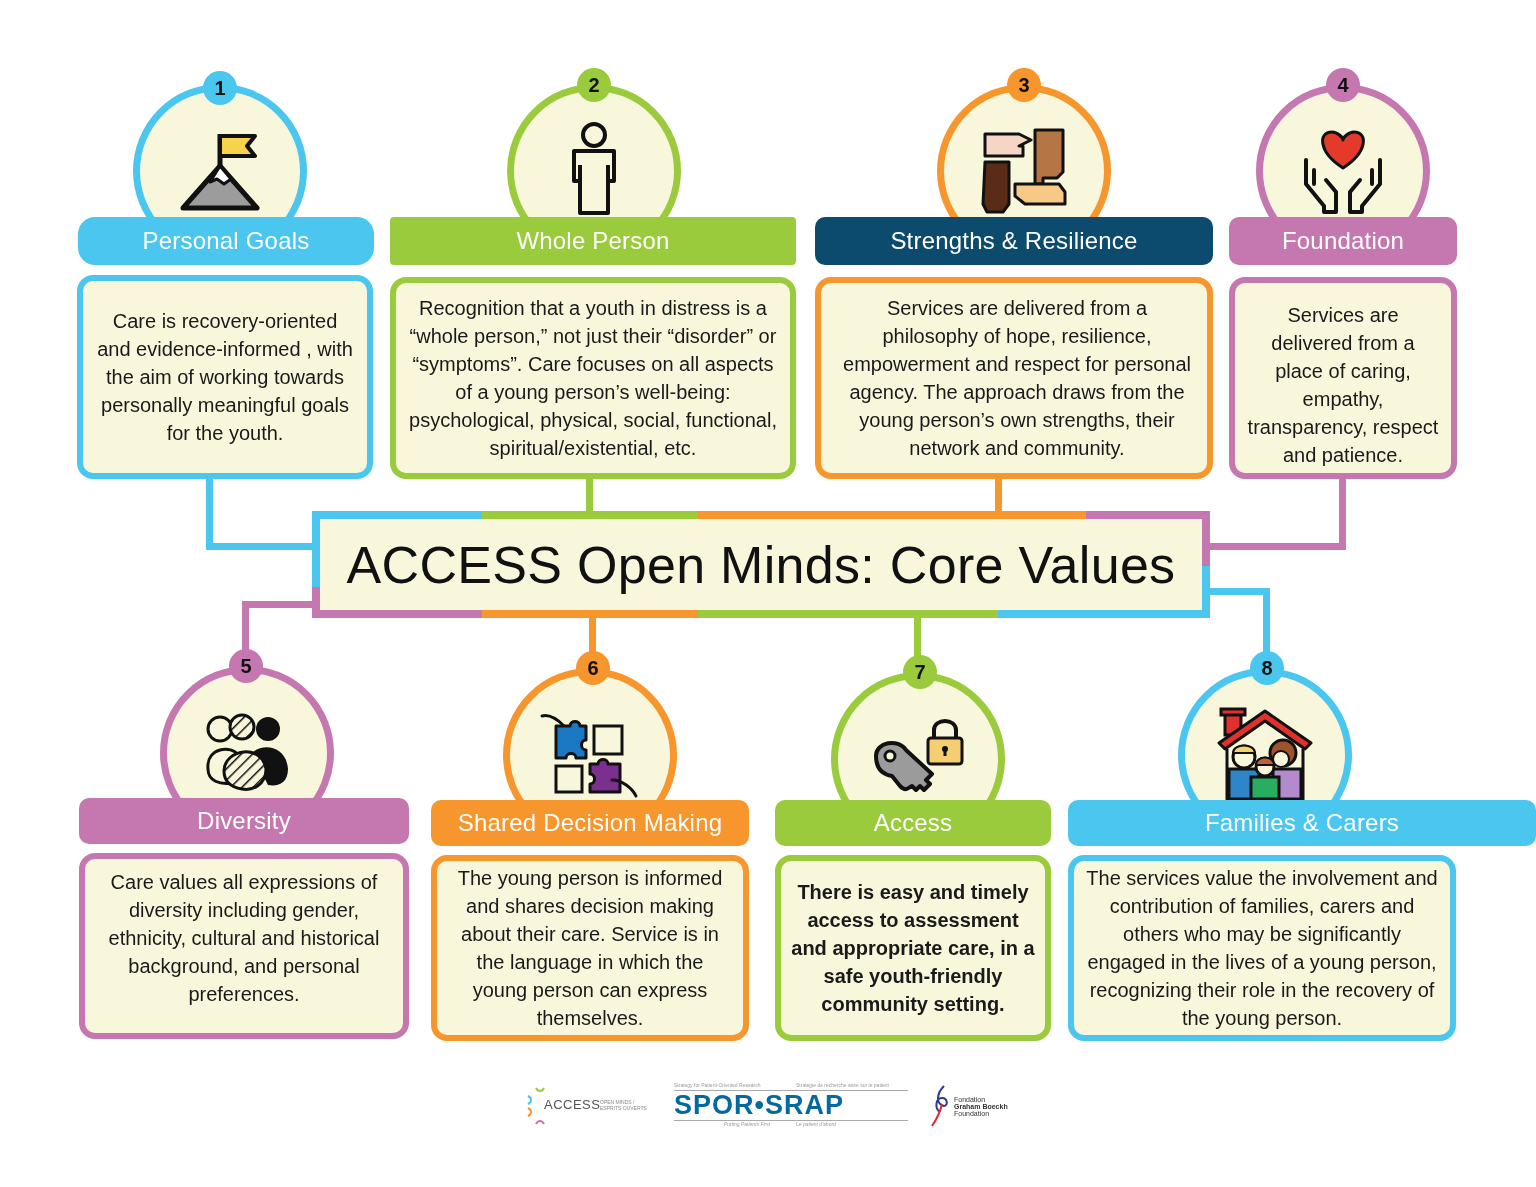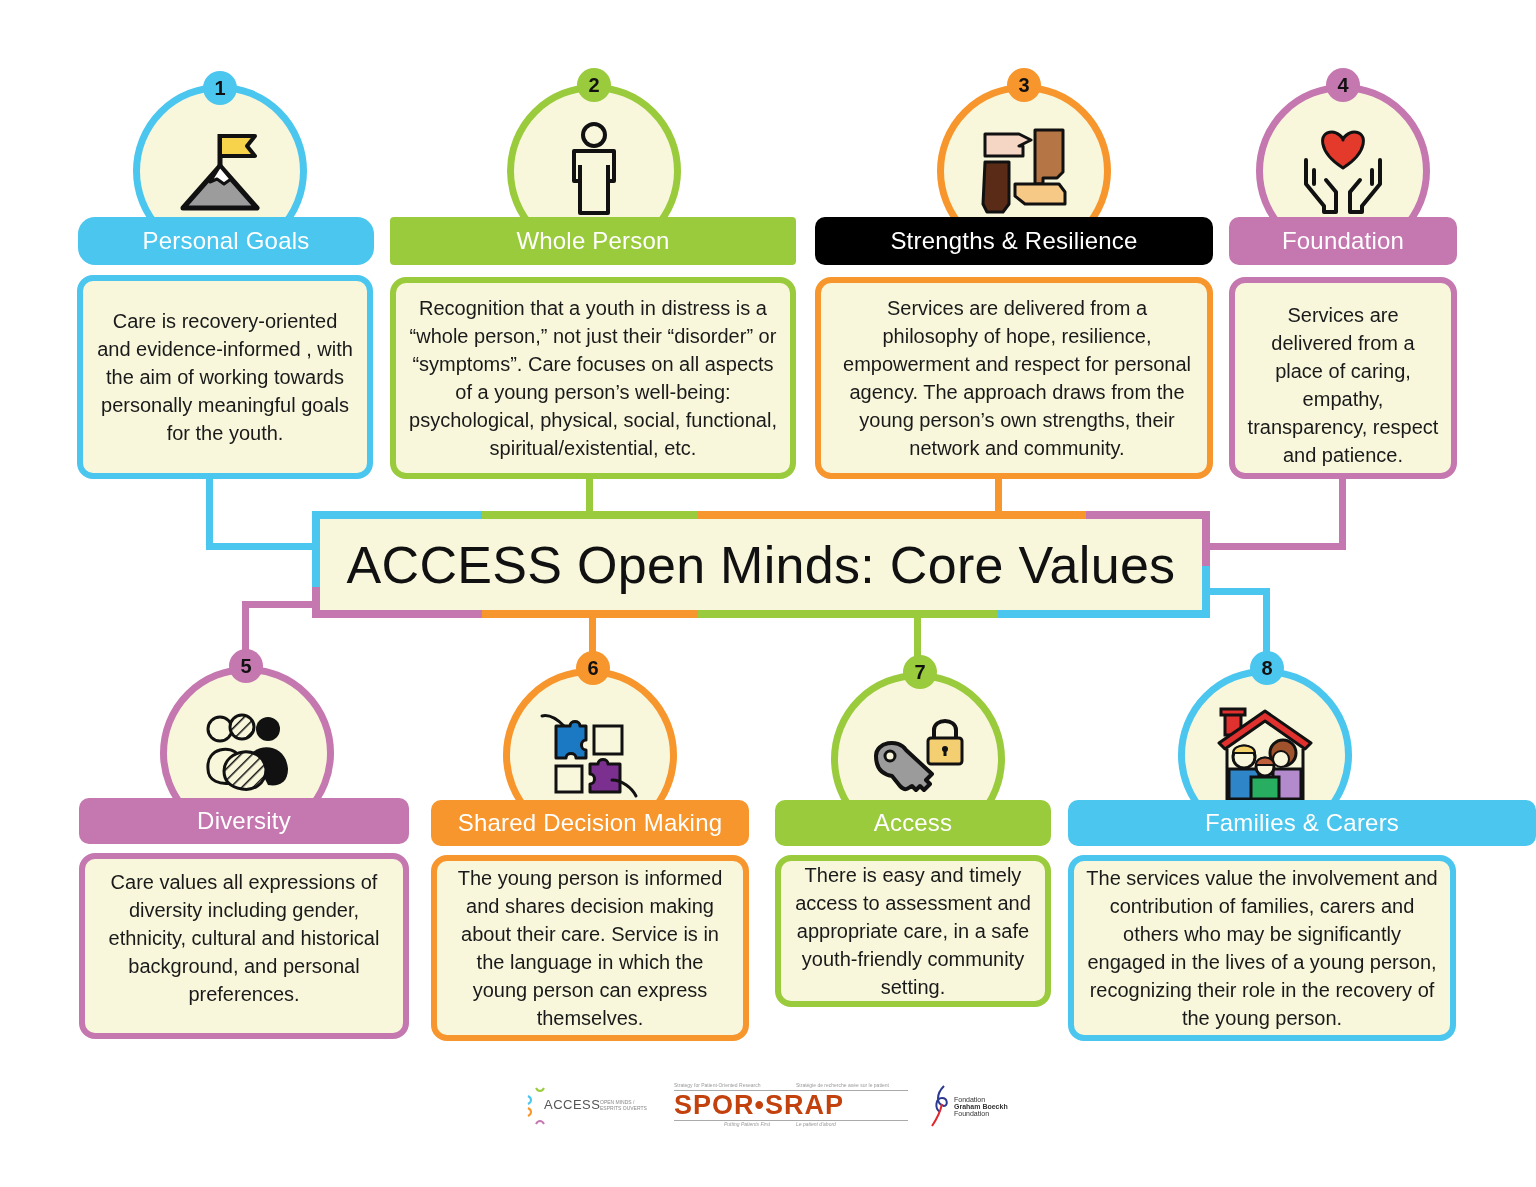--- a/index.html
+++ b/index.html
@@ -79,21 +79,21 @@
 
 <div class="abs circle" style="left:937px;top:84px;width:174px;height:174px;border-color:#f7962c;">
   <svg width="90" height="90" viewBox="0 0 90 90">
     <path d="M6 8 H40 L52 14 L40 20 H44 V30 H6 Z" fill="#f5d5c3" stroke="#111" stroke-width="3" stroke-linejoin="round"></path>
     <path d="M56 4 H84 V46 L78 52 H64 V58 H56 Z" fill="#b57545" stroke="#111" stroke-width="3" stroke-linejoin="round"></path>
     <path d="M6 36 H30 V78 L24 86 H8 L4 78 Z" fill="#5a2c18" stroke="#111" stroke-width="3" stroke-linejoin="round"></path>
     <path d="M36 58 H80 L86 66 V78 H46 L36 70 Z" fill="#f6c987" stroke="#111" stroke-width="3" stroke-linejoin="round"></path>
   </svg>
 </div>
 <div class="abs num" style="left:1007px;top:68px;background:#f7962c;">3</div>
-<div class="abs banner" style="left:815px;top:217px;width:398px;height:48px;background:#000000;">Strengths &amp; Resilience</div>
+<div class="abs banner" style="left:815px;top:217px;width:398px;height:48px;background:#0c4a6e;">Strengths &amp; Resilience</div>
 <div class="abs card" style="left:815px;top:277px;width:398px;height:202px;border-color:#f7962c;padding-left:16px;">Services are delivered from a philosophy of hope, resilience, empowerment and respect for personal agency. The approach draws from the young person’s own strengths, their network and community.</div>
 
 <div class="abs circle" style="left:1256px;top:84px;width:174px;height:174px;border-color:#c577b0;">
   <svg width="90" height="90" viewBox="0 0 90 90">
     <path d="M45 42 C20 26 20 6 34 6 C40 6 45 12 45 14 C45 12 50 6 56 6 C70 6 70 26 45 42 Z" fill="#e33a2c" stroke="#111" stroke-width="3" stroke-linejoin="round"></path>
     <path d="M8 34 V58 L26 80 V86 H38 V66 L28 54 M16 44 V58" fill="none" stroke="#111" stroke-width="4" stroke-linejoin="round" stroke-linecap="round"></path>
     <path d="M82 34 V58 L64 80 V86 H52 V66 L62 54 M74 44 V58" fill="none" stroke="#111" stroke-width="4" stroke-linejoin="round" stroke-linecap="round"></path>
   </svg>
 </div>
 <div class="abs num" style="left:1326px;top:68px;background:#c577b0;">4</div>
@@ -139,21 +139,21 @@
     <path d="M66 24 V16 C66 4 88 4 88 16 V24" fill="none" stroke="#111" stroke-width="4"></path>
     <rect x="60" y="24" width="34" height="26" rx="3" fill="#f4cf72" stroke="#111" stroke-width="3"></rect>
     <circle cx="77" cy="35" r="3" fill="#111"></circle>
       <rect x="75.5" y="35" width="3" height="7" fill="#111"></rect>
     <path d="M8 42 C8 28 30 24 38 36 L64 60 L58 66 L62 70 L56 76 L52 72 L48 76 L44 72 C40 74 38 78 32 72 L24 62 C12 60 8 52 8 42 Z" fill="#9b9b9b" stroke="#111" stroke-width="4" stroke-linejoin="round"></path>
     <circle cx="22" cy="42" r="5" fill="#f8f7dc" stroke="#111" stroke-width="3"></circle>
   </svg>
 </div>
 <div class="abs num" style="left:903px;top:655px;background:#9acb3c;">7</div>
 <div class="abs banner" style="left:775px;top:800px;width:276px;height:46px;background:#9acb3c;">Access</div>
-<div class="abs card" style="left:775px;top:855px;width:276px;height:152px;border-color:#9acb3c;">There is easy and timely access to assessment and appropriate care, in a safe youth-friendly community setting.</div>
+<div class="abs card" style="left:775px;top:855px;width:276px;height:186px;border-color:#9acb3c;font-weight:bold;">There is easy and timely access to assessment and appropriate care, in a safe youth-friendly community setting.</div>
 
 <div class="abs circle" style="left:1178px;top:668px;width:174px;height:174px;border-color:#4bc6ef;">
   <svg width="100" height="100" viewBox="0 0 100 100">
     <rect x="10" y="6" width="16" height="24" fill="#e0312f" stroke="#111" stroke-width="3"></rect>
     <rect x="6" y="4" width="24" height="6" fill="#e0312f" stroke="#111" stroke-width="3"></rect>
     <path d="M4 38 L50 6 L96 38 L90 44 L50 16 L10 44 Z" fill="#e0312f" stroke="#111" stroke-width="3" stroke-linejoin="round"></path>
     <path d="M12 44 V94 H88 V44" fill="none" stroke="#111" stroke-width="3"></path>
     <circle cx="68" cy="48" r="13" fill="#a0522d" stroke="#111" stroke-width="3"></circle>
     <rect x="58" y="64" width="28" height="30" fill="#b38acb" stroke="#111" stroke-width="3"></rect>
     <circle cx="66" cy="54" r="8" fill="#f8f7dc" stroke="#111" stroke-width="2"></circle>
@@ -177,21 +177,21 @@
       <path d="M4 22 C8 24 8 28 4 30" fill="none" stroke="#f7962c" stroke-width="2"></path>
       <path d="M12 38 C14 34 18 34 20 38" fill="none" stroke="#c577b0" stroke-width="2"></path>
     </svg>
     <span class="abs" style="left:20px;top:11px;font-size:13px;color:#555;letter-spacing:0.5px;">ACCESS</span>
     <span class="abs" style="left:76px;top:13px;width:52px;font-size:5px;color:#888;line-height:6px;">OPEN MINDS / ESPRITS OUVERTS</span>
   </div>
   <div class="abs" style="left:150px;top:0;width:234px;height:48px;">
     <span class="abs" style="left:0;top:0;font-size:5px;color:#999;">Strategy for Patient-Oriented Research</span>
     <span class="abs" style="left:122px;top:0;font-size:5px;color:#999;">Stratégie de recherche axée sur le patient</span>
     <div class="abs" style="left:0;top:8px;width:234px;height:1px;background:#aaa;"></div>
-    <span class="abs" style="left:0;top:9px;font-size:27px;font-weight:bold;color:#c2410c;letter-spacing:1px;line-height:28px;">SPOR•SRAP</span>
+    <span class="abs" style="left:0;top:9px;font-size:27px;font-weight:bold;color:#0369a1;letter-spacing:1px;line-height:28px;">SPOR•SRAP</span>
     <div class="abs" style="left:0;top:38px;width:234px;height:1px;background:#aaa;"></div>
     <span class="abs" style="left:50px;top:39px;font-size:5px;color:#999;font-style:italic;">Putting Patients First</span>
     <span class="abs" style="left:122px;top:39px;font-size:5px;color:#999;font-style:italic;">Le patient d'abord</span>
   </div>
   <div class="abs" style="left:406px;top:2px;width:94px;height:44px;">
     <svg width="22" height="44" viewBox="0 0 22 44" style="position:absolute;left:0;top:0;">
       <path d="M14 2 C6 10 6 20 14 22 C18 22 18 14 12 14 C6 14 4 24 10 28" fill="none" stroke="#2b3990" stroke-width="2"></path>
       <path d="M12 20 C10 30 6 36 2 42" fill="none" stroke="#e2262b" stroke-width="2"></path>
     </svg>
     <span class="abs" style="left:24px;top:12px;font-size:7px;color:#333;line-height:7px;">Fondation</span>

